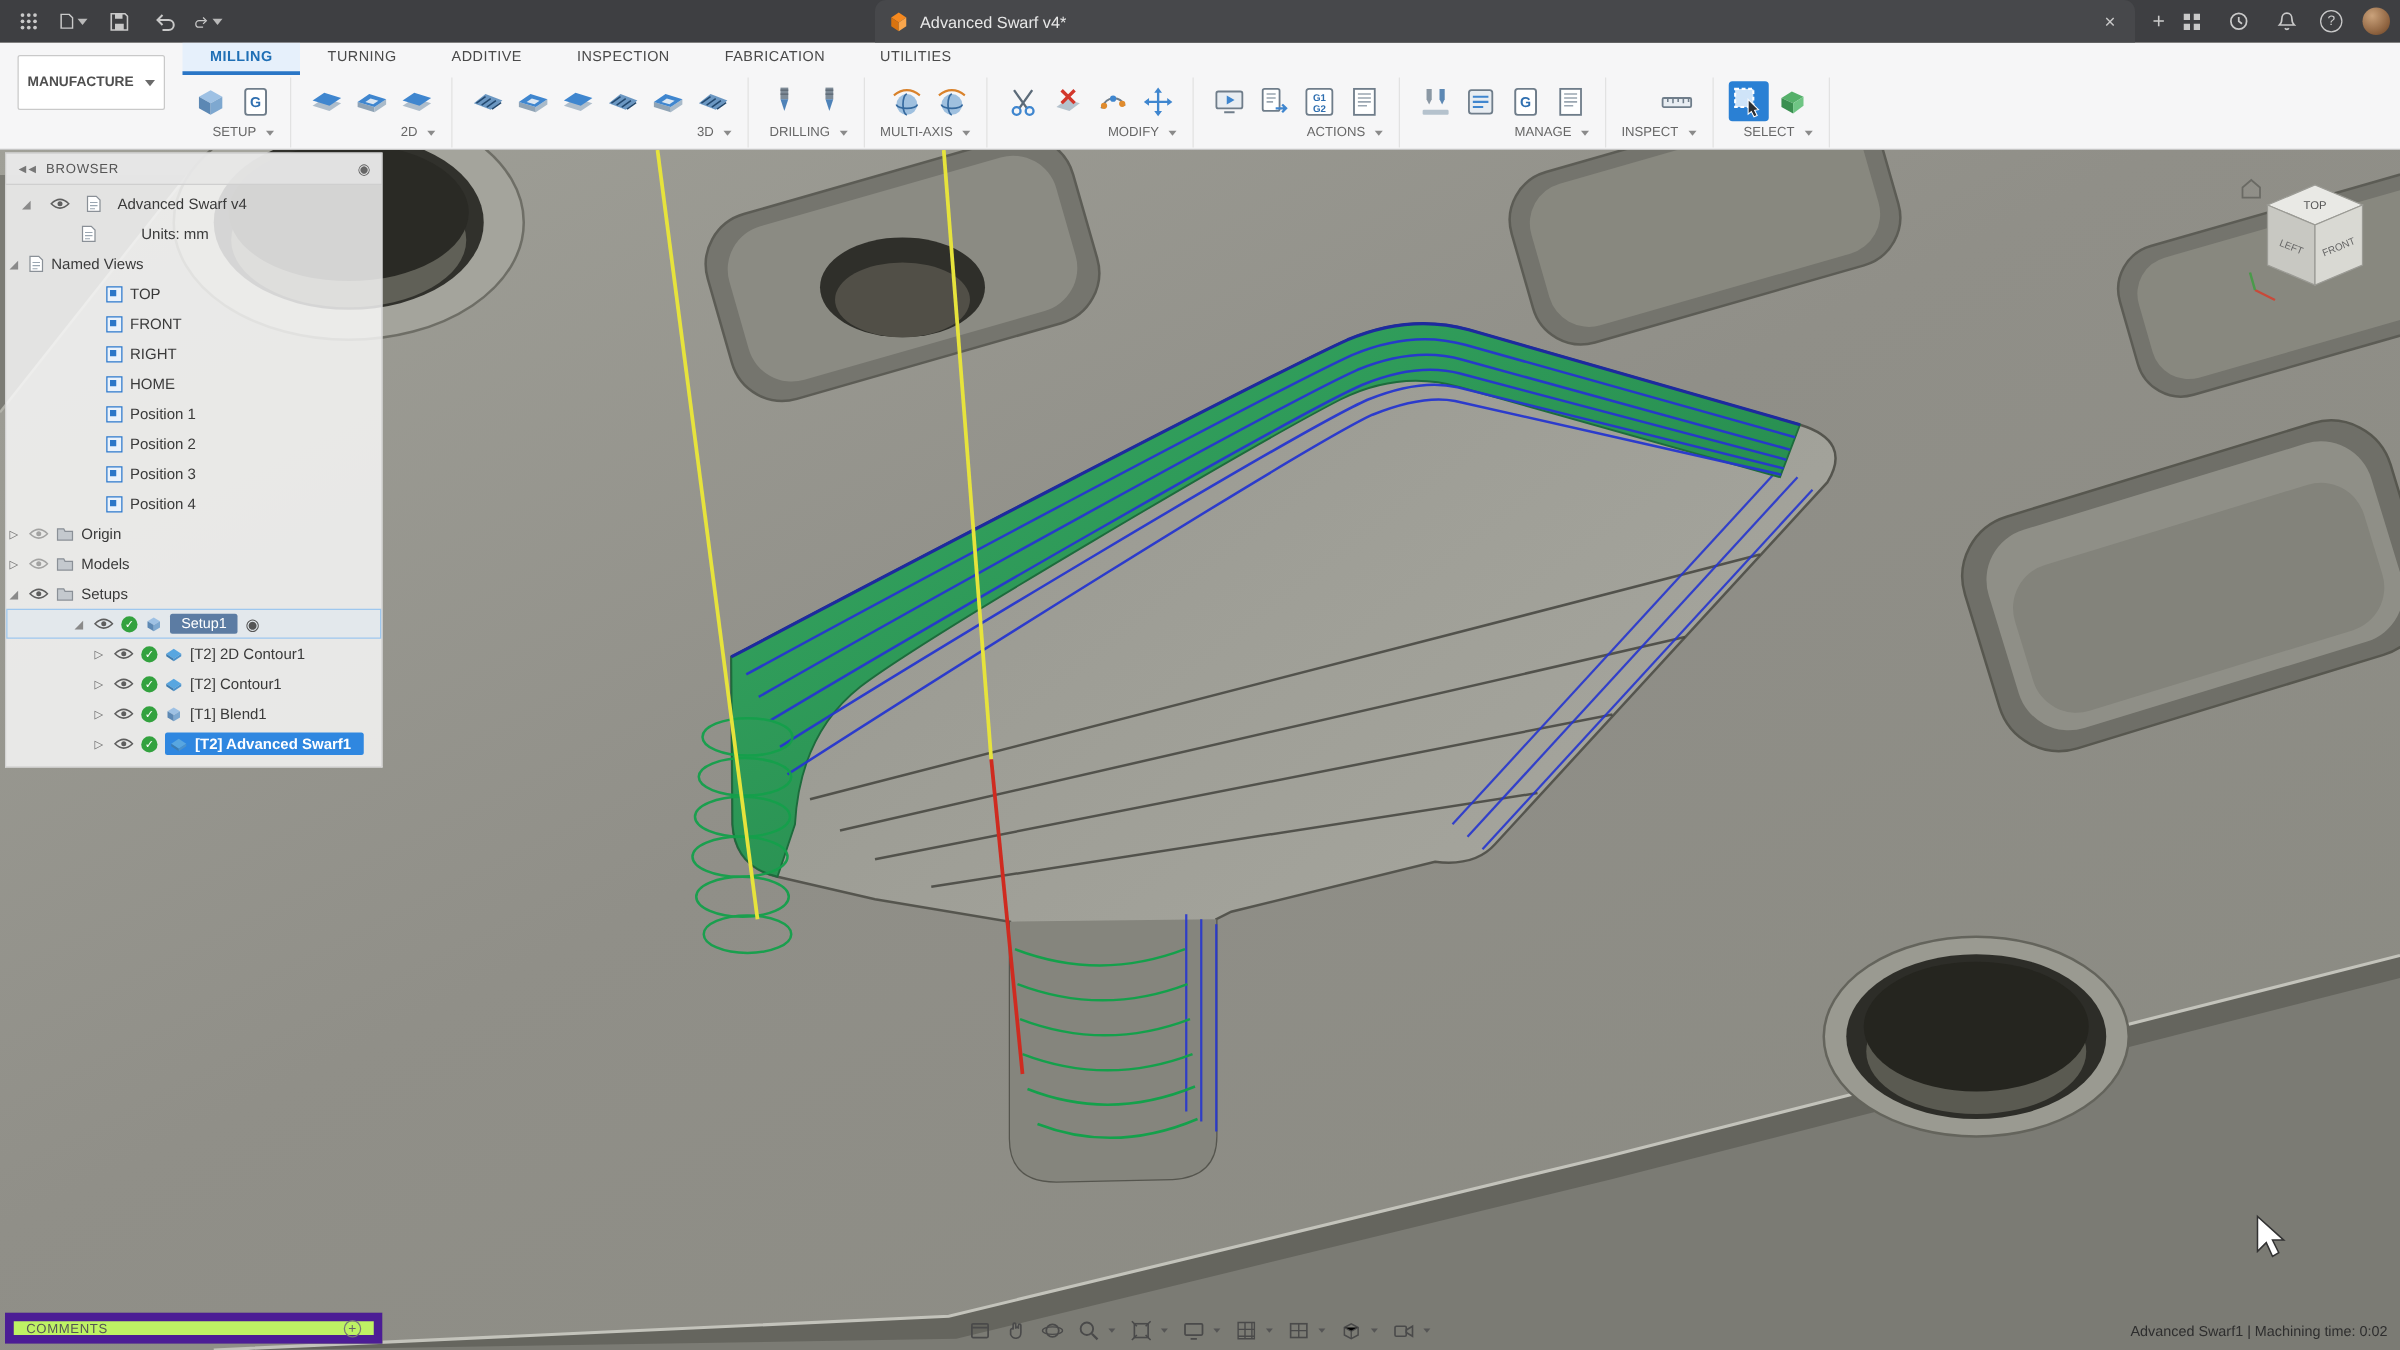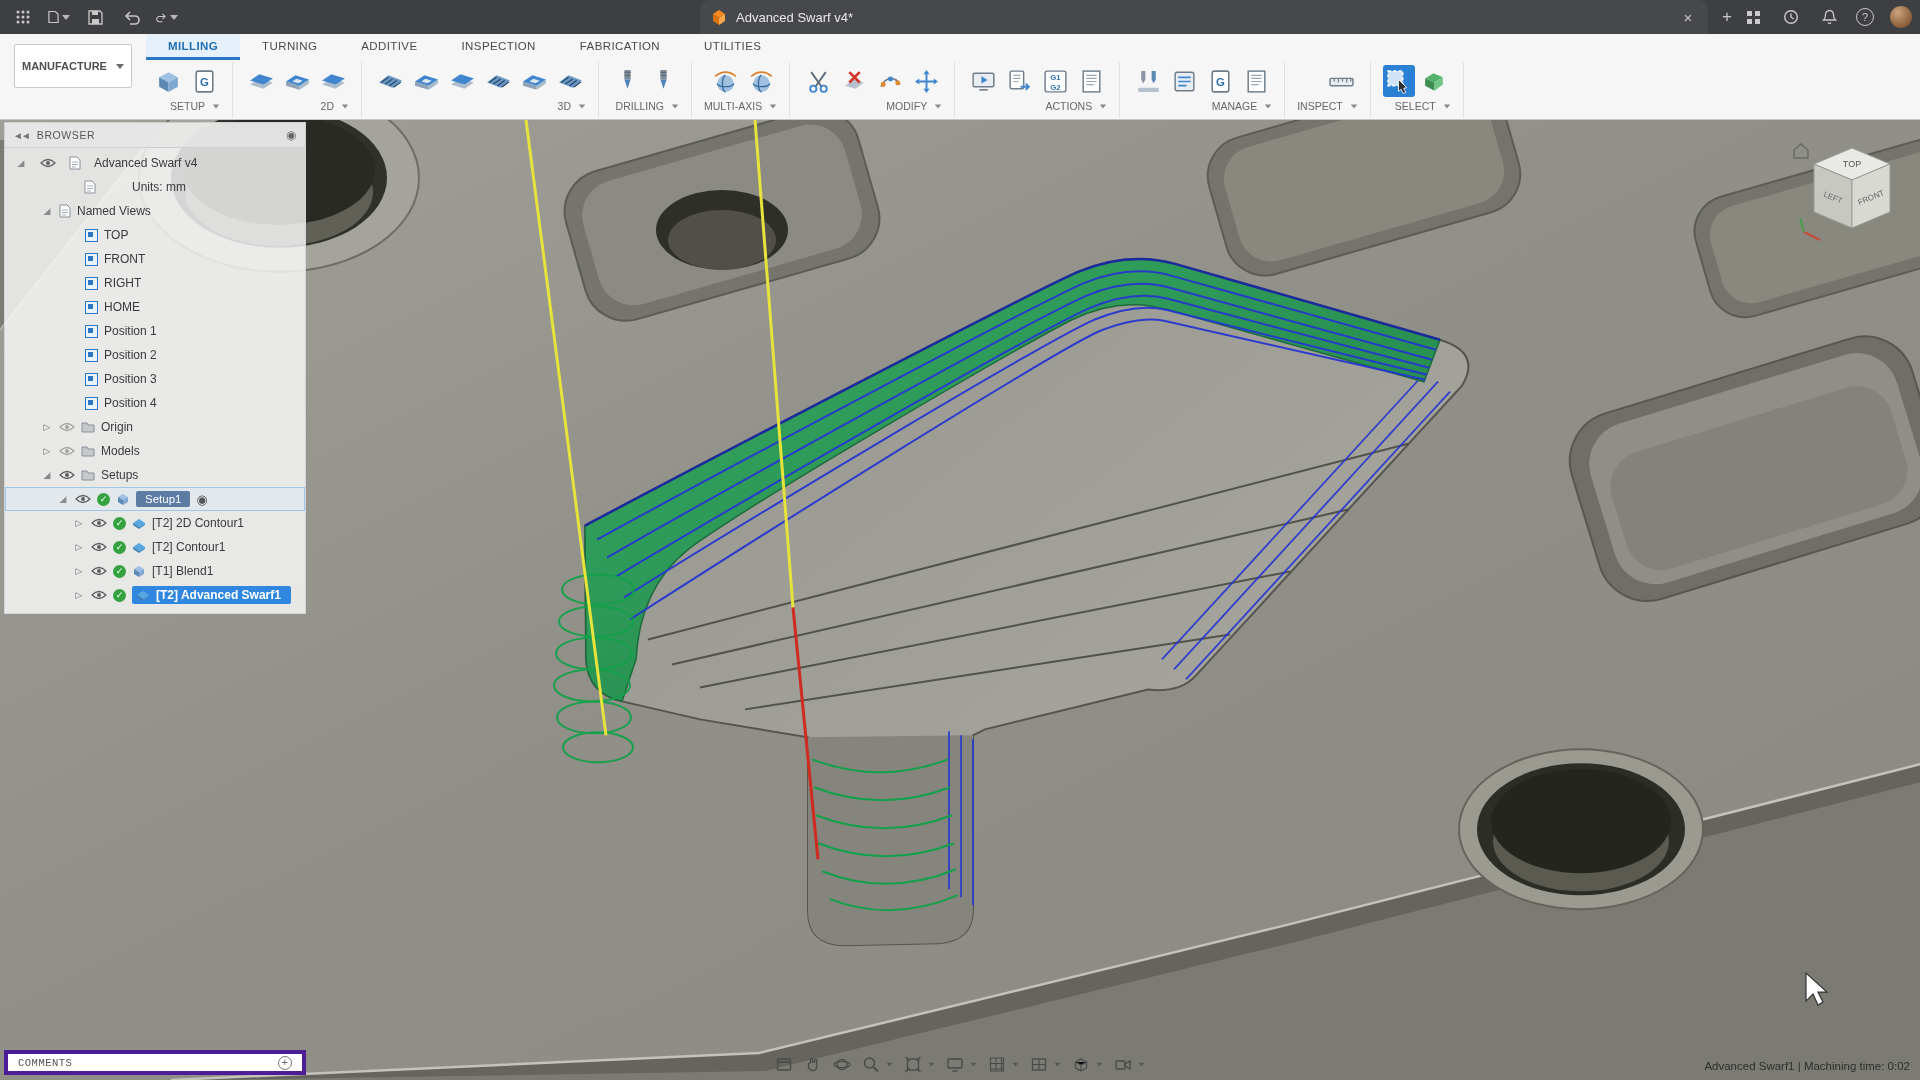--- a/index.html
+++ b/index.html
@@ -84,31 +84,31 @@
   .ic { flex:0 0 auto; display:flex; }
   .blabel { color:#3a3a3a; }
   .chip-setup { background:#5c7ca3; color:#fff; padding:2px 9px; border-radius:2px; font-size:11.5px; }
   .ring { color:#555; font-size:13px; }
   .ring::after { content:"◉"; }
   .setup-row { outline:1px solid #9ec7ee; outline-offset:-1px; background:rgba(210,230,250,.25); }
   .sel-chip { background:#2f87e0; color:#fff; display:flex; align-items:center; gap:6px;
     padding:2px 10px 2px 4px; border-radius:2px; }
   .sel-chip .blabel { color:#fff; font-weight:bold; }
   
-  .i0 { padding-left:10px;gap:13px; } .i1 { padding-left:36px; } .i1b{ padding-left:79px;gap:36px; }
+  .i0 { padding-left:10px;gap:13px; } .i1 { } .i1b{ padding-left:60px;gap:36px; }
   .i2 { padding-left:80px; } .iS { padding-left:52px; } .iO { padding-left:68px; }
 
   
   .sq-view { width:13px; height:13px; border:1.5px solid #2c77c9; background:#eaf2fb; position:relative; }
   .sq-view::after { content:""; position:absolute; left:2px; top:2px; width:5px; height:5px; background:#2c77c9; }
 
   
   .comments { position:absolute; left:4px; bottom:5px; width:302px; height:25px; z-index:30;
-    background:#ffffff; border:4px solid #4c1d95; display:flex; align-items:center;
-    padding:0 10px; font-size:10.5px; letter-spacing:.5px; color:#555;font-family:Liberation Mono, monospace; }
+    background:#bef264; border:7px solid #4c1d95; display:flex; align-items:center;
+    padding:0 10px; font-size:10.5px; letter-spacing:.5px; color:#555; }
   .comments .spacer { flex:1; }
   .cplus { width:14px; height:14px; border:1.2px solid #777; border-radius:50%; color:#666;
     font-size:11px; line-height:12px; text-align:center; cursor:pointer; }
   .cplus::after { content:"+"; }
 
   
   .navbar { position:absolute; left:50%; transform:translateX(-50%); bottom:6px; z-index:30;
     display:flex; align-items:center; gap:10px; }
   .nv { display:flex; align-items:center; gap:2px; cursor:pointer; }
   .nv svg { width:19px; height:19px; }

